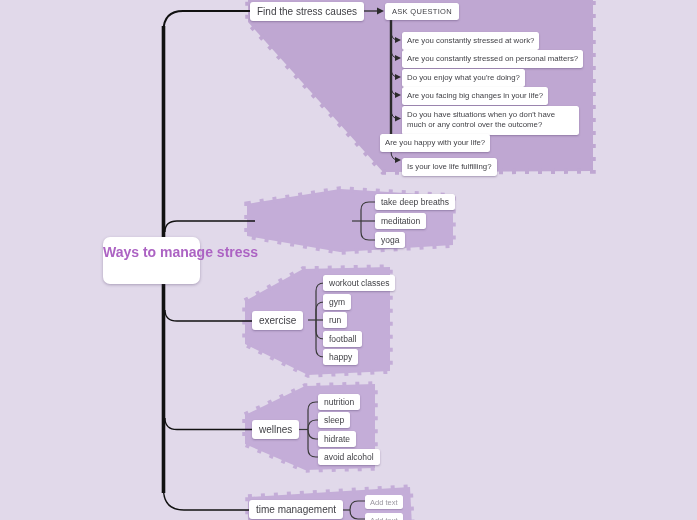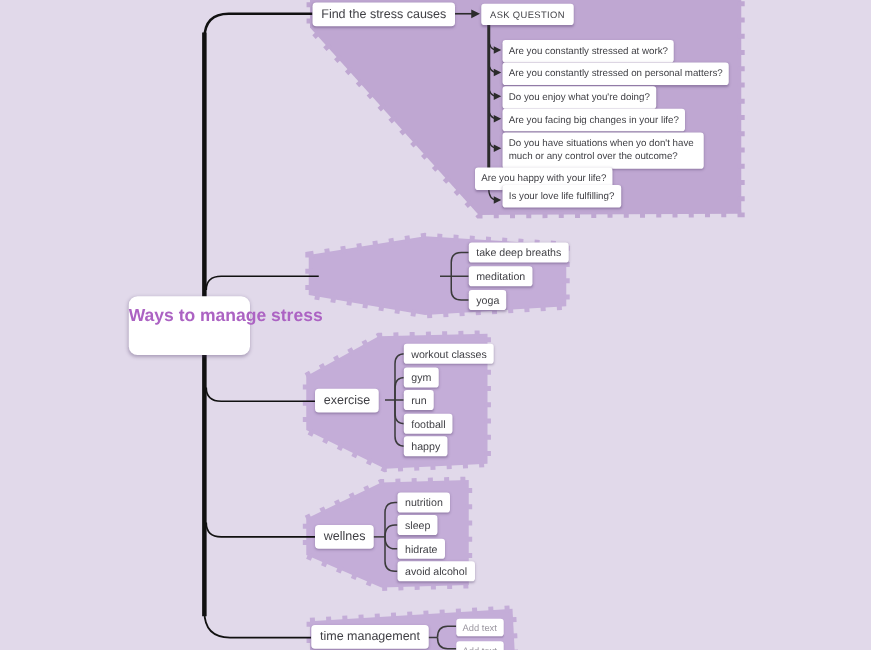--- a/index.html
+++ b/index.html
@@ -16,21 +16,21 @@
     background:#ffffff;
     border-radius:2.5px;
     box-shadow:0 1px 2px rgba(70,50,95,.38);
     color:#3f3f44;
     white-space:nowrap;
     box-sizing:border-box;
   }
   .parent{font-size:10px;padding:4px 7px;border-radius:3px;}
   .subhead{font-size:7.5px;padding:4px 7px;letter-spacing:.3px;}
   .q{font-size:7.8px;padding:3.5px 5px;line-height:1.4;}
-  .q.wrap{white-space:normal;width:161px;}
+  .q.wrap{white-space:normal;width:177px;}
   .child{font-size:8.5px;padding:3px 6px;}
   .ghost{font-size:7.5px;padding:2.5px 5px;color:#9b97a0;box-shadow:0 1px 1px rgba(70,50,95,.25);}
   .root{
     left:103px;top:237px;width:97px;height:47px;
     border-radius:7px;
     text-align:center;
     font-size:14px;font-weight:800;line-height:1.35;
     color:#ac63c3;
     padding-top:6px;
     box-shadow:0 1px 3px rgba(70,50,95,.35);
@@ -114,21 +114,21 @@
   <div class="node root">Ways to manage stress</div>
 
   <div class="node parent" style="left:250px;top:2px;">Find the stress causes</div>
   <div class="node subhead" style="left:385px;top:3px;">ASK QUESTION</div>
   <div class="node q" style="left:402px;top:32px;">Are you constantly stressed at work?</div>
   <div class="node q" style="left:402px;top:50px;">Are you constantly stressed on personal matters?</div>
   <div class="node q" style="left:402px;top:69px;">Do you enjoy what you're doing?</div>
   <div class="node q" style="left:402px;top:87px;">Are you facing big changes in your life?</div>
   <div class="node q wrap" style="left:402px;top:106px;">Do you have situations when yo don't have much or any control over the outcome?</div>
   <div class="node q" style="left:380px;top:134px;">Are you happy with your life?</div>
-  <div class="node q" style="left:402px;top:148px;">Is your love life fulfilling?</div>
+  <div class="node q" style="left:402px;top:158px;">Is your love life fulfilling?</div>
 
   <div class="node child" style="left:375px;top:194px;">take deep breaths</div>
   <div class="node child" style="left:375px;top:213px;">meditation</div>
   <div class="node child" style="left:375px;top:232px;">yoga</div>
 
   <div class="node parent" style="left:252px;top:311px;">exercise</div>
   <div class="node child" style="left:323px;top:275px;">workout classes</div>
   <div class="node child" style="left:323px;top:294px;">gym</div>
   <div class="node child" style="left:323px;top:312px;">run</div>
   <div class="node child" style="left:323px;top:331px;">football</div>

